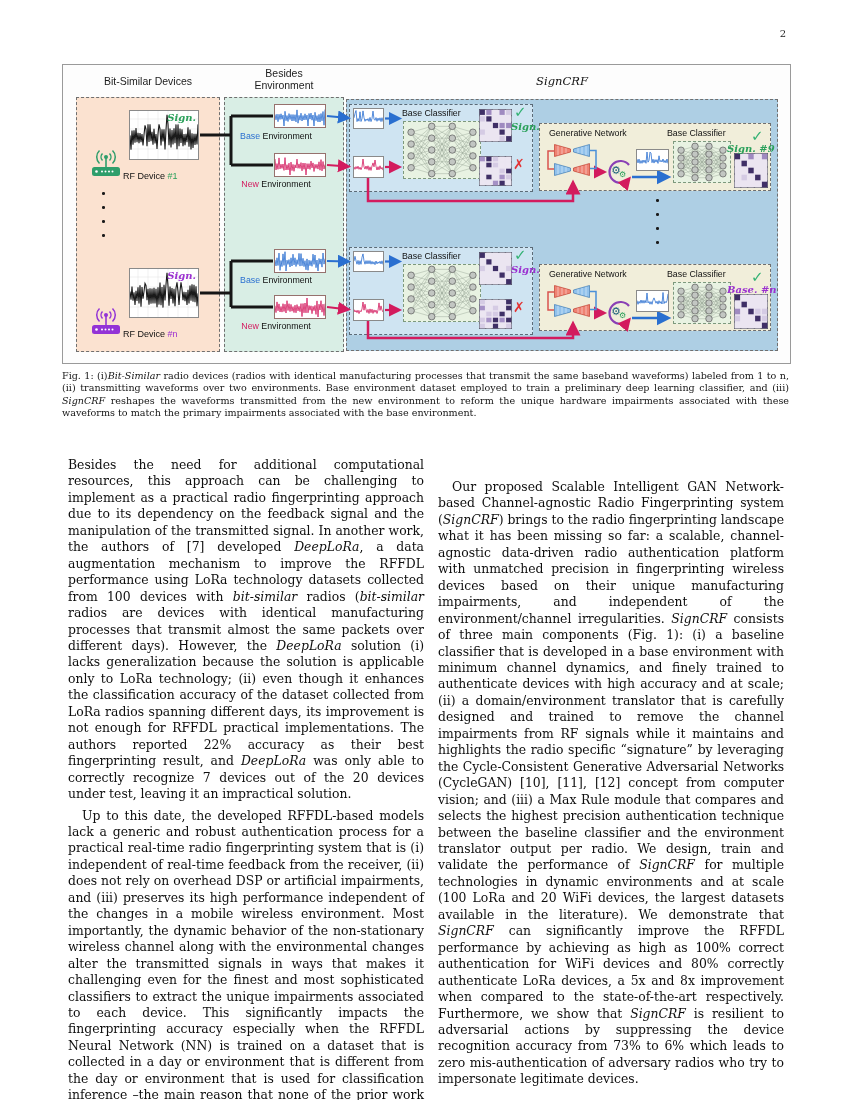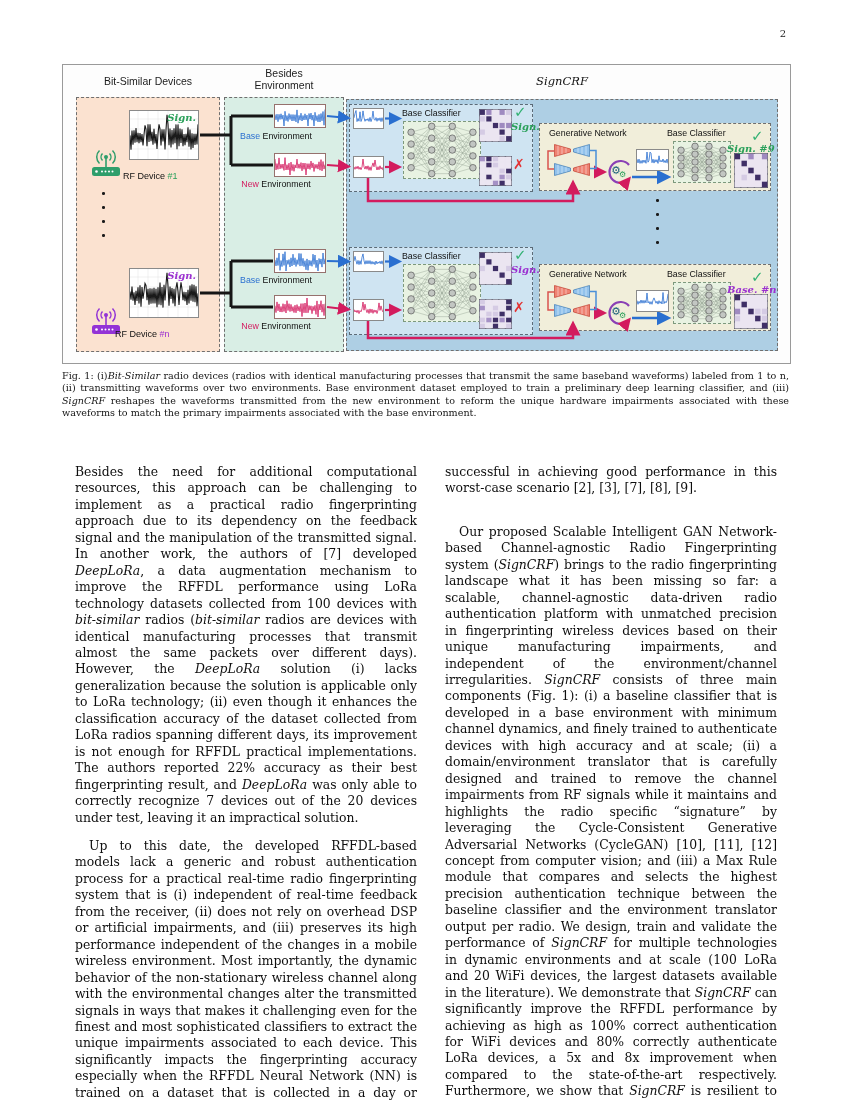--- a/index.html
+++ b/index.html
@@ -26,21 +26,21 @@
   .script{font-family:"DejaVu Serif",serif;font-style:italic;font-weight:bold;font-size:10px;line-height:1;white-space:nowrap;}
   .green{color:#2aa05a}.purple{color:#9b30d0}.blu{color:#2a6fd0}.red{color:#d31b5e}
   .check{color:#33b273;font-size:15px;font-weight:bold;font-family:"DejaVu Sans",sans-serif;line-height:1;}
   .cross{color:#e23333;font-size:14px;font-weight:bold;font-family:"DejaVu Sans",sans-serif;line-height:1;}
   .dot{width:2.6px;height:2.6px;background:#1a1a1a;border-radius:50%;}
   .gear{font-family:"DejaVu Sans",sans-serif;line-height:1;}
   
   .caption{position:absolute;left:62px;top:370px;width:727px;font-size:9.6px;line-height:1.3;
            text-align:justify;color:#151515;}
   .col{position:absolute;top:452px;font-size:12.4px;line-height:16.45px;text-align:justify;color:#0e0e0e;}
-  .col p{margin:12px;padding:0;}
+  .col p{margin:5px;padding:0;}
   .col p.ind{text-indent:14px;}
   .col p.gap{margin-top:27px;}
   .it{font-style:italic;}
 </style>
 </head>
 <body>
 
 <div class="page">
   <div class="pagenum">2</div>
 
@@ -155,21 +155,21 @@
       <path d="M20.5,8.5 A5,5 0 0 1 20.5,15.5 M23.5,5.5 A9,9 0 0 1 23.5,18.5" fill="none" stroke="#9333d6" stroke-width="1.5"></path>
       <circle cx="17" cy="12" r="2" fill="#9333d6"></circle>
         <rect x="16.2" y="13" width="1.6" height="10" fill="#9333d6"></rect>
       <rect x="3" y="22" width="28" height="9" rx="2.5" fill="#9333d6"></rect>
       <circle cx="7.5" cy="26.5" r="1.3" fill="#fff"></circle>
         <circle cx="13" cy="26.5" r="1" fill="#fff"></circle>
         <circle cx="16.5" cy="26.5" r="1" fill="#fff"></circle>
         <circle cx="20" cy="26.5" r="1" fill="#fff"></circle>
         <circle cx="23.5" cy="26.5" r="1" fill="#fff"></circle>
     </svg>
-    <div class="a dlbl" style="left:52px;top:265px">
+    <div class="a dlbl" style="left:60px;top:265px">
       <span>RF Device </span><span class="purple">#n</span>
     </div>
 
     <div class="a wf" style="left:211px;top:39px;width:52px;height:24px"><svg width="50" height="22" viewBox="0 0 50 22">
           <polyline points="0,9.4 1,14.8 2,9.2 3,16.7 4,9.3 5,14.5 6,8.8 7,14.2 8,10.1 9,21.0 10,6.3 11,15.7 12,10.5 13,16.5 14,8.6 15,14.5 16,9.5 17,16.0 18,9.5 19,15.8 20,9.7 21,16.9 22,4.9 23,18.2 24,10.4 25,15.2 26,8.2 27,16.0 28,10.5 29,15.0 30,8.8 31,14.8 32,10.1 33,21.0 34,8.5 35,14.1 36,8.1 37,15.2 38,10.0 39,21.0 40,7.3 41,15.7 42,10.6 43,16.9 44,9.4 45,17.0 46,8.5 47,15.8 48,6.5 49,20.2 50,4.5" fill="none" stroke="#2a6fd0" stroke-width="0.8"></polyline>
         </svg></div>
     <div class="a lbl" style="left:163px;top:67px;width:100px;text-align:center">
       <span class="blu">Base</span><span> Environment</span>
     </div>
     <div class="a wf" style="left:211px;top:88px;width:52px;height:24px"><svg width="50" height="22" viewBox="0 0 50 22">
@@ -767,16 +767,15 @@
     <span class="a check" style="left:688px;top:205px">✓</span>
   </div>
 
   <div class="caption"><span>Fig. 1: (i)</span><span class="it">Bit-Similar</span><span> radio devices (radios with identical manufacturing processes that transmit the same baseband waveforms) labeled from 1 to n, (ii) transmitting waveforms over two environments. Base environment dataset employed to train a preliminary deep learning classifier, and (iii) </span><span class="it">SignCRF</span><span> reshapes the waveforms transmitted from the new environment to reform the unique hardware impairments associated with these waveforms to match the primary impairments associated with the base environment.</span></div>
 
   <div class="col" style="left:63px;width:366px">
     <p><span>Besides the need for additional computational resources, this approach can be challenging to implement as a practical radio fingerprinting approach due to its dependency on the feedback signal and the manipulation of the transmitted signal. In another work, the authors of [7] developed </span><span class="it">DeepLoRa</span><span>, a data augmentation mechanism to improve the RFFDL performance using LoRa technology datasets collected from 100 devices with </span><span class="it">bit-similar</span><span> radios (</span><span class="it">bit-similar</span><span> radios are devices with identical manufacturing processes that transmit almost the same packets over different days). However, the </span><span class="it">DeepLoRa</span><span> solution (i) lacks generalization because the solution is applicable only to LoRa technology; (ii) even though it enhances the classification accuracy of the dataset collected from LoRa radios spanning different days, its improvement is not enough for RFFDL practical implementations. The authors reported 22% accuracy as their best fingerprinting result, and </span><span class="it">DeepLoRa</span><span> was only able to correctly recognize 7 devices out of the 20 devices under test, leaving it an impractical solution.</span></p>
     <p class="ind"><span>Up to this date, the developed RFFDL-based models lack a generic and robust authentication process for a practical real-time radio fingerprinting system that is (i) independent of real-time feedback from the receiver, (ii) does not rely on overhead DSP or artificial impairments, and (iii) preserves its high performance independent of the changes in a mobile wireless environment. Most importantly, the dynamic behavior of the non-stationary wireless channel along with the environmental changes alter the transmitted signals in ways that makes it challenging even for the finest and most sophisticated classifiers to extract the unique impairments associated to each device. This significantly impacts the fingerprinting accuracy especially when the RFFDL Neural Network (NN) is trained on a dataset that is collected in a day or environment that is different from the day or environment that is used for classification inference –the main reason that none of the prior work were</span></p>
   </div>
   <div class="col" style="left:433px;width:356px">
-    <p><span>successful in achieving good performance in this worst-case scenario [2], [3], [7], [8], [9].</span></p>
     <p class="ind gap"><span>Our proposed Scalable Intelligent GAN Network-based Channel-agnostic Radio Fingerprinting system (</span><span class="it">SignCRF</span><span>) brings to the radio fingerprinting landscape what it has been missing so far: a scalable, channel-agnostic data-driven radio authentication platform with unmatched precision in fingerprinting wireless devices based on their unique manufacturing impairments, and independent of the environment/channel irregularities. </span><span class="it">SignCRF</span><span> consists of three main components (Fig. 1): (i) a baseline classifier that is developed in a base environment with minimum channel dynamics, and finely trained to authenticate devices with high accuracy and at scale; (ii) a domain/environment translator that is carefully designed and trained to remove the channel impairments from RF signals while it maintains and highlights the radio specific “signature” by leveraging the Cycle-Consistent Generative Adversarial Networks (CycleGAN) [10], [11], [12] concept from computer vision; and (iii) a Max Rule module that compares and selects the highest precision authentication technique between the baseline classifier and the environment translator output per radio. We design, train and validate the performance of </span><span class="it">SignCRF</span><span> for multiple technologies in dynamic environments and at scale (100 LoRa and 20 WiFi devices, the largest datasets available in the literature). We demonstrate that </span><span class="it">SignCRF</span><span> can significantly improve the RFFDL performance by achieving as high as 100% correct authentication for WiFi devices and 80% correctly authenticate LoRa devices, a 5x and 8x improvement when compared to the state-of-the-art respectively. Furthermore, we show that </span><span class="it">SignCRF</span><span> is resilient to adversarial actions by suppressing the device recognition accuracy from 73% to 6% which leads to zero mis-authentication of adversary radios who try to impersonate legitimate devices.</span></p>
   </div>
 </div>
 
 </body></html>

